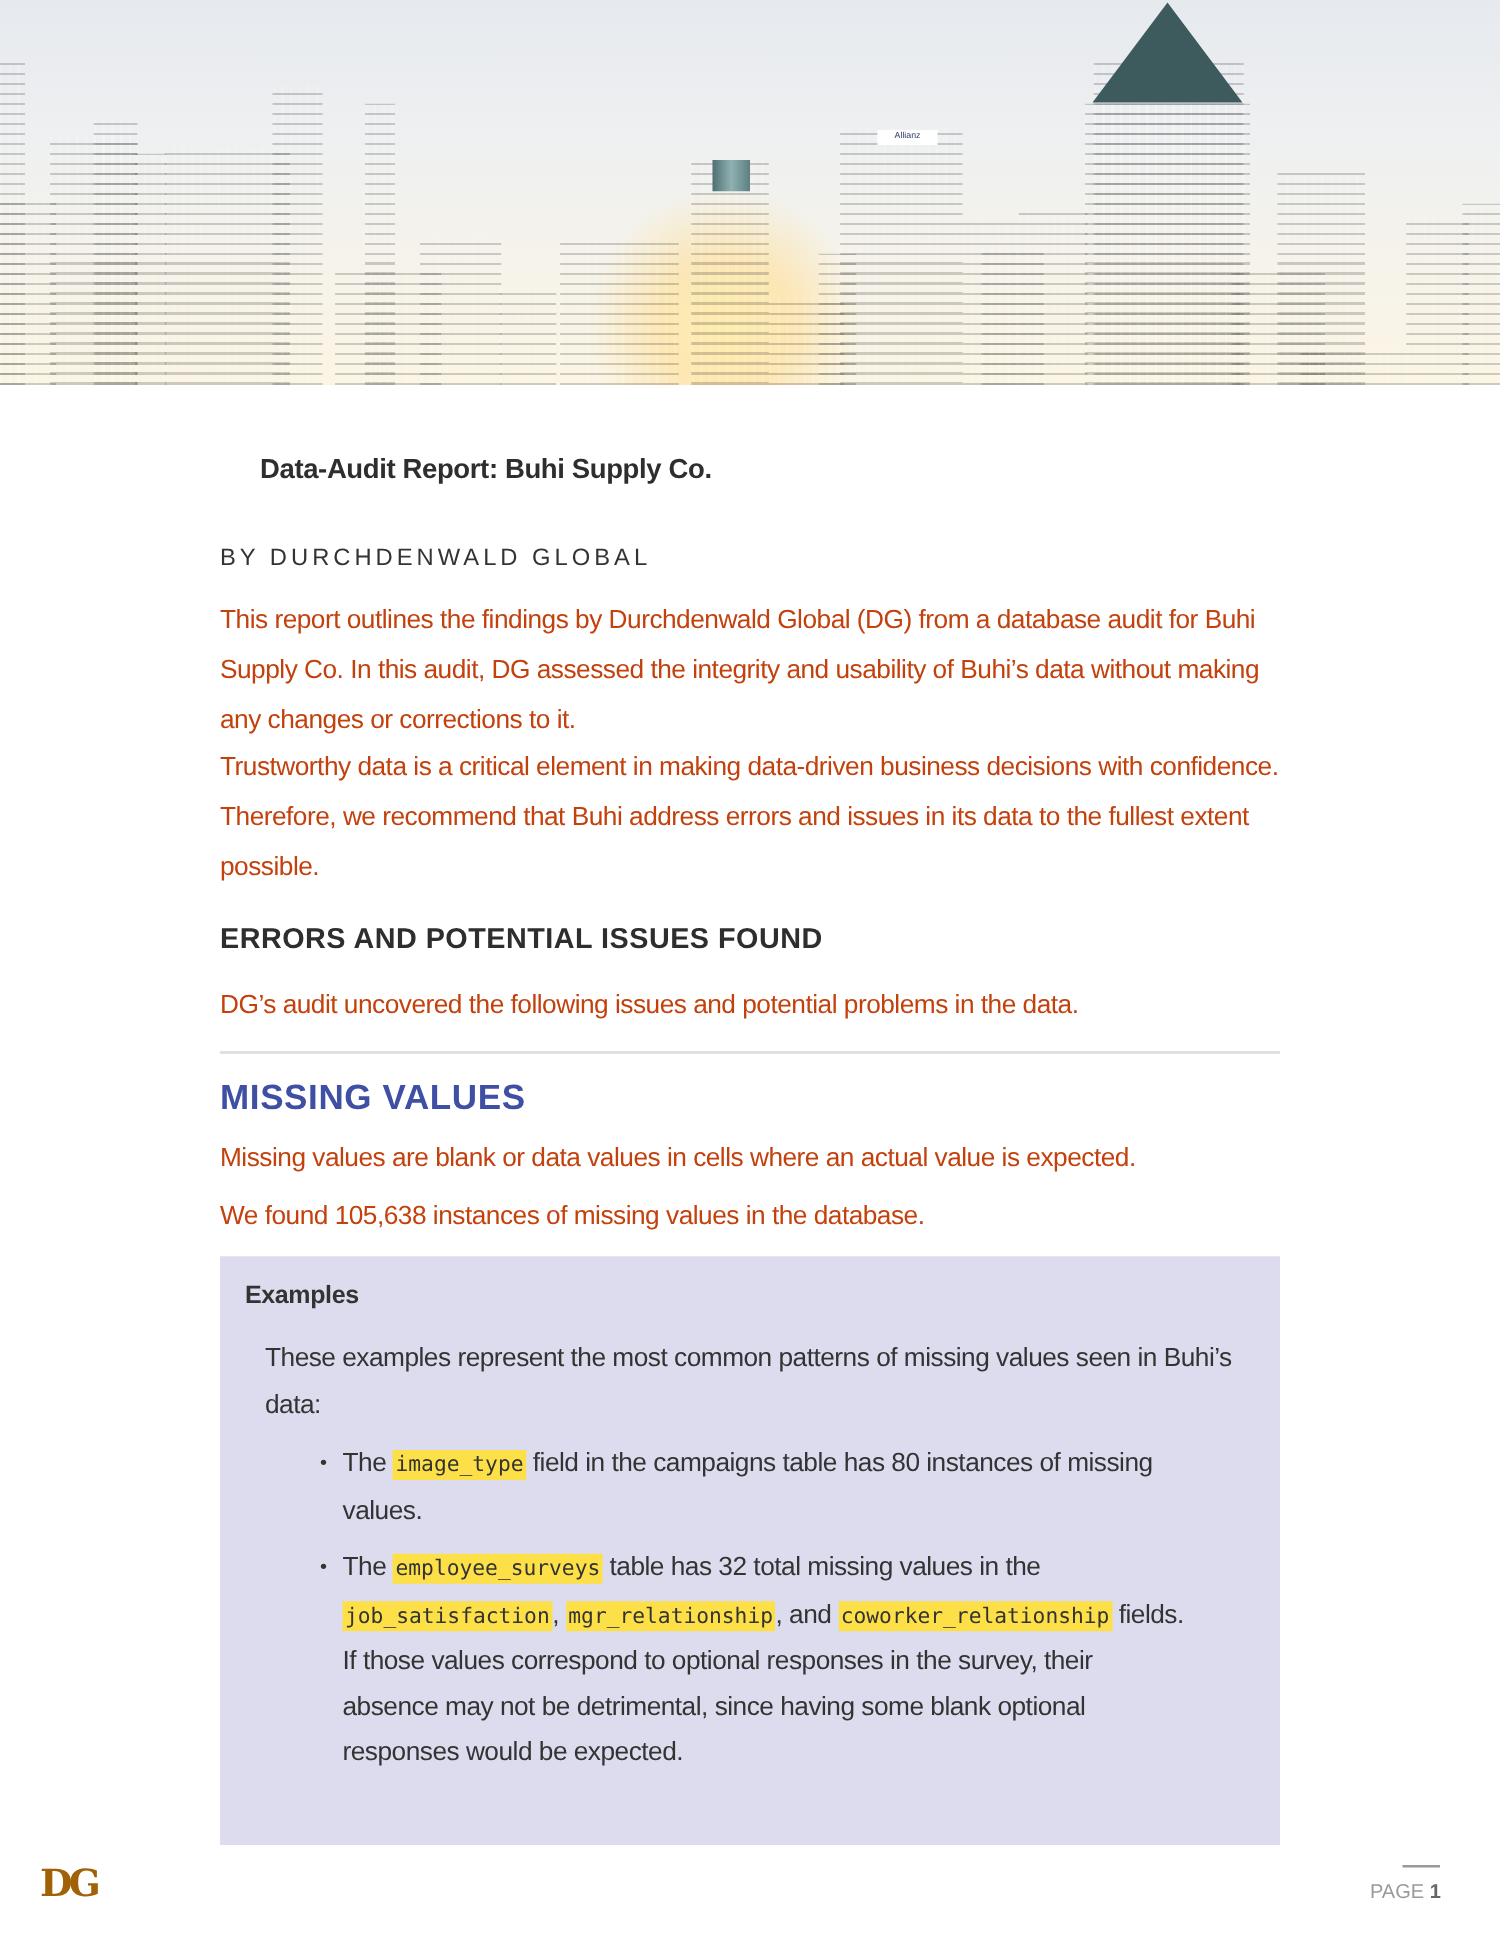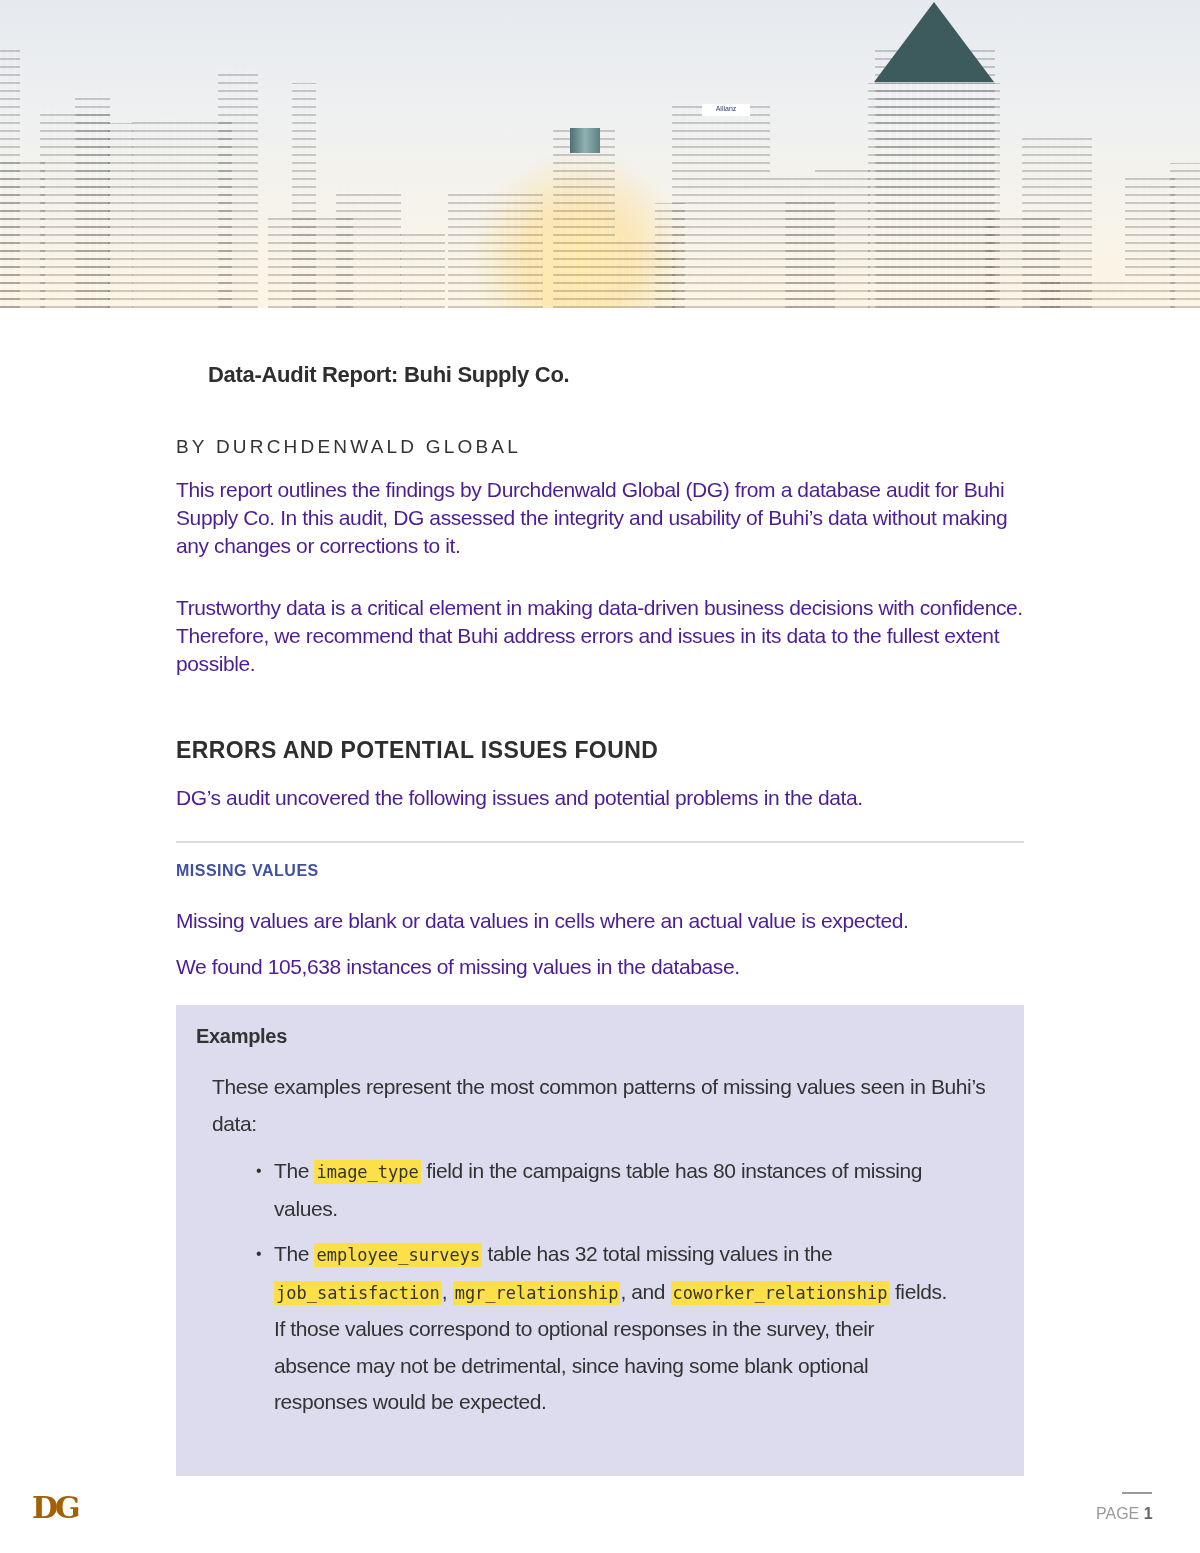--- a/index.html
+++ b/index.html
@@ -44,37 +44,37 @@
   .title {
     position: absolute; top: 362px; left: 0;
     font-size: 22px; font-weight: bold; color: #2e2e2e; letter-spacing: -0.3px; white-space: nowrap; margin-left: 32px;
   }
   .byline {
     position: absolute; top: 436px; left: 0;
     font-size: 19px; letter-spacing: 3.2px; color: #333333; white-space: nowrap;
   }
   .para {
     position: absolute; left: 0; width: 848px;
-    font-size: 21px; line-height: 28px; color: #4c1d95; letter-spacing: -0.4px;
+    font-size: 21px; line-height: 40px; color: #c2410c; letter-spacing: -0.4px;
   }
   .p1 { top: 476px; }
   .p2 { top: 594px; }
 
   .h2 {
     position: absolute; top: 737px; left: 0;
     font-size: 23px; font-weight: bold; color: #2e2e2e; letter-spacing: 0.4px; white-space: nowrap;
   }
   .p3 { top: 784px; }
 
   .divider {
     position: absolute; top: 841px; left: 0; width: 848px; height: 2px; background: #dcdcdc;
   }
   .h3 {
     position: absolute; top: 862px; left: 0;
-    font-size: 16px; font-weight: bold; color: #3f4fa3; letter-spacing: 0.5px; white-space: nowrap;
+    font-size: 28px; font-weight: bold; color: #3f4fa3; letter-spacing: 0.5px; white-space: nowrap;
   }
   .p4 { top: 907px; }
   .p5 { top: 953px; }
 
   .callout {
     position: absolute; top: 1005px; left: 0; width: 848px; height: 471px;
     background: #dcdcee;
   }
   .callout-title {
     position: absolute; top: 1025px; left: 20px;

